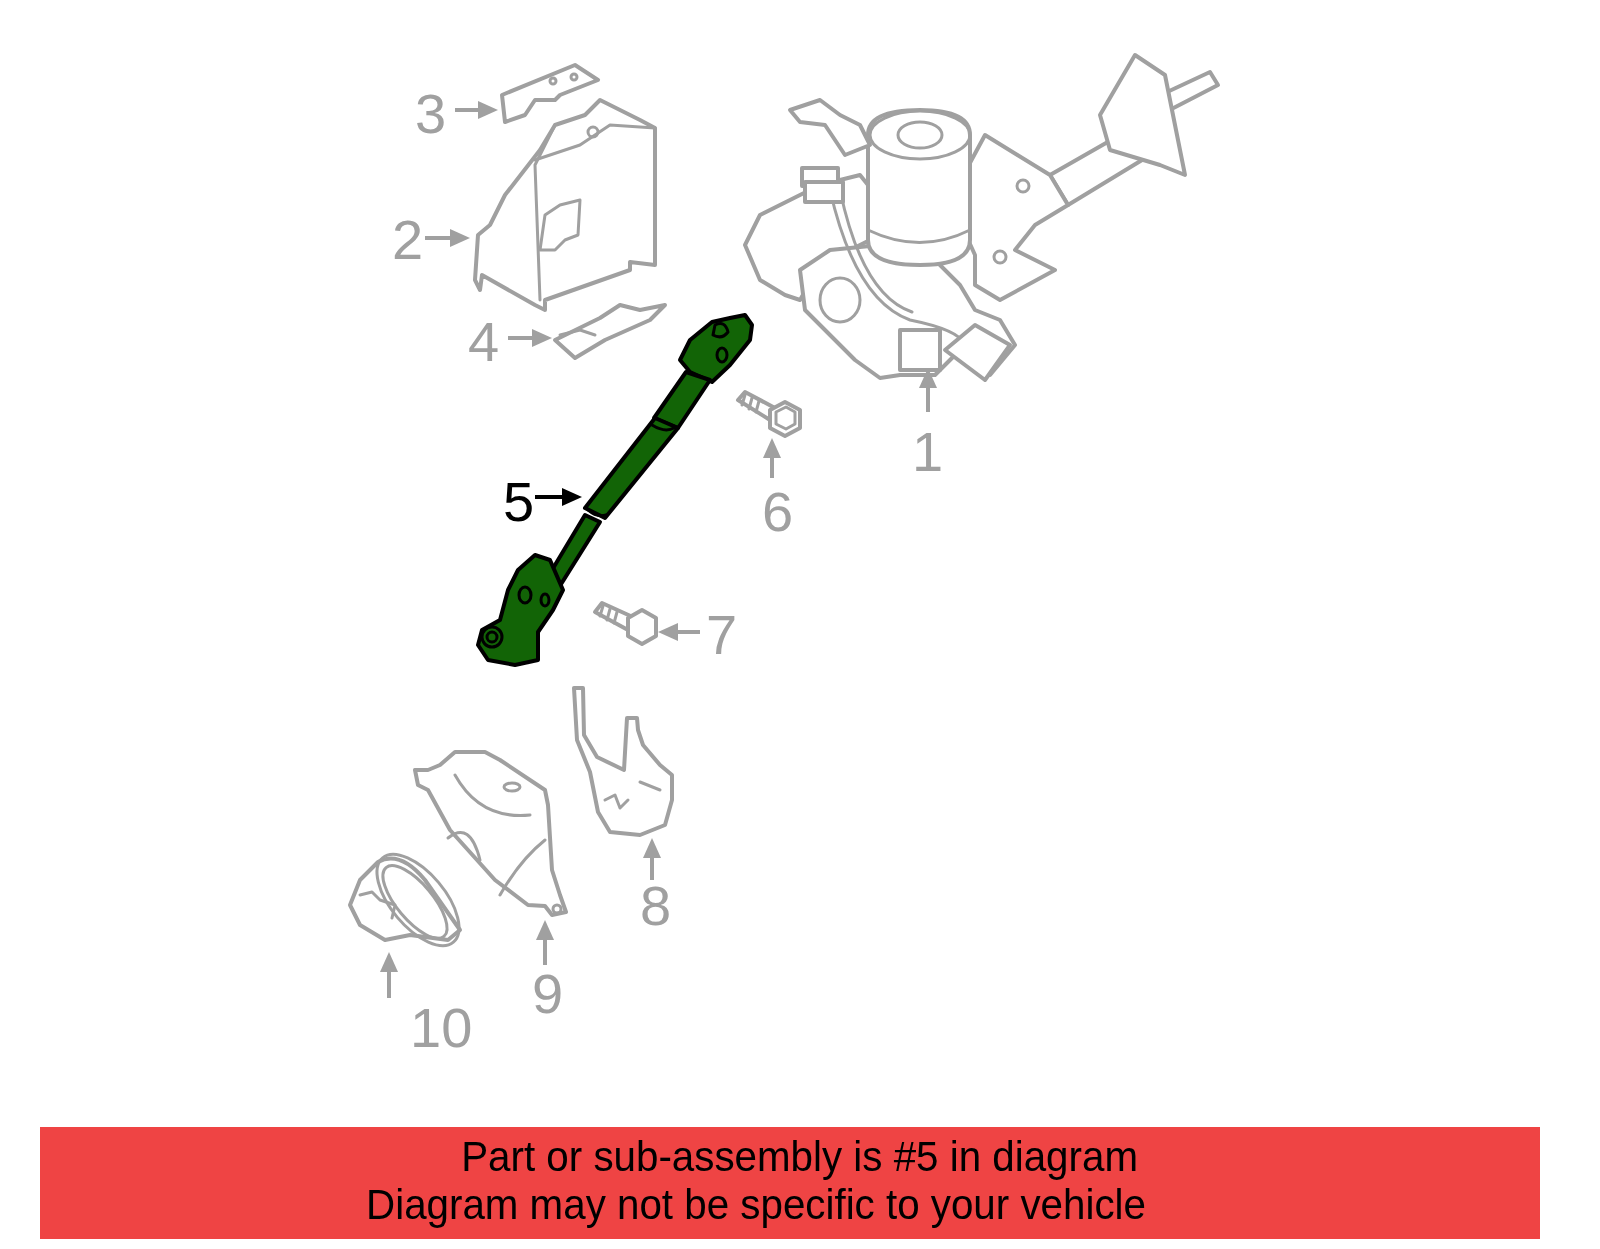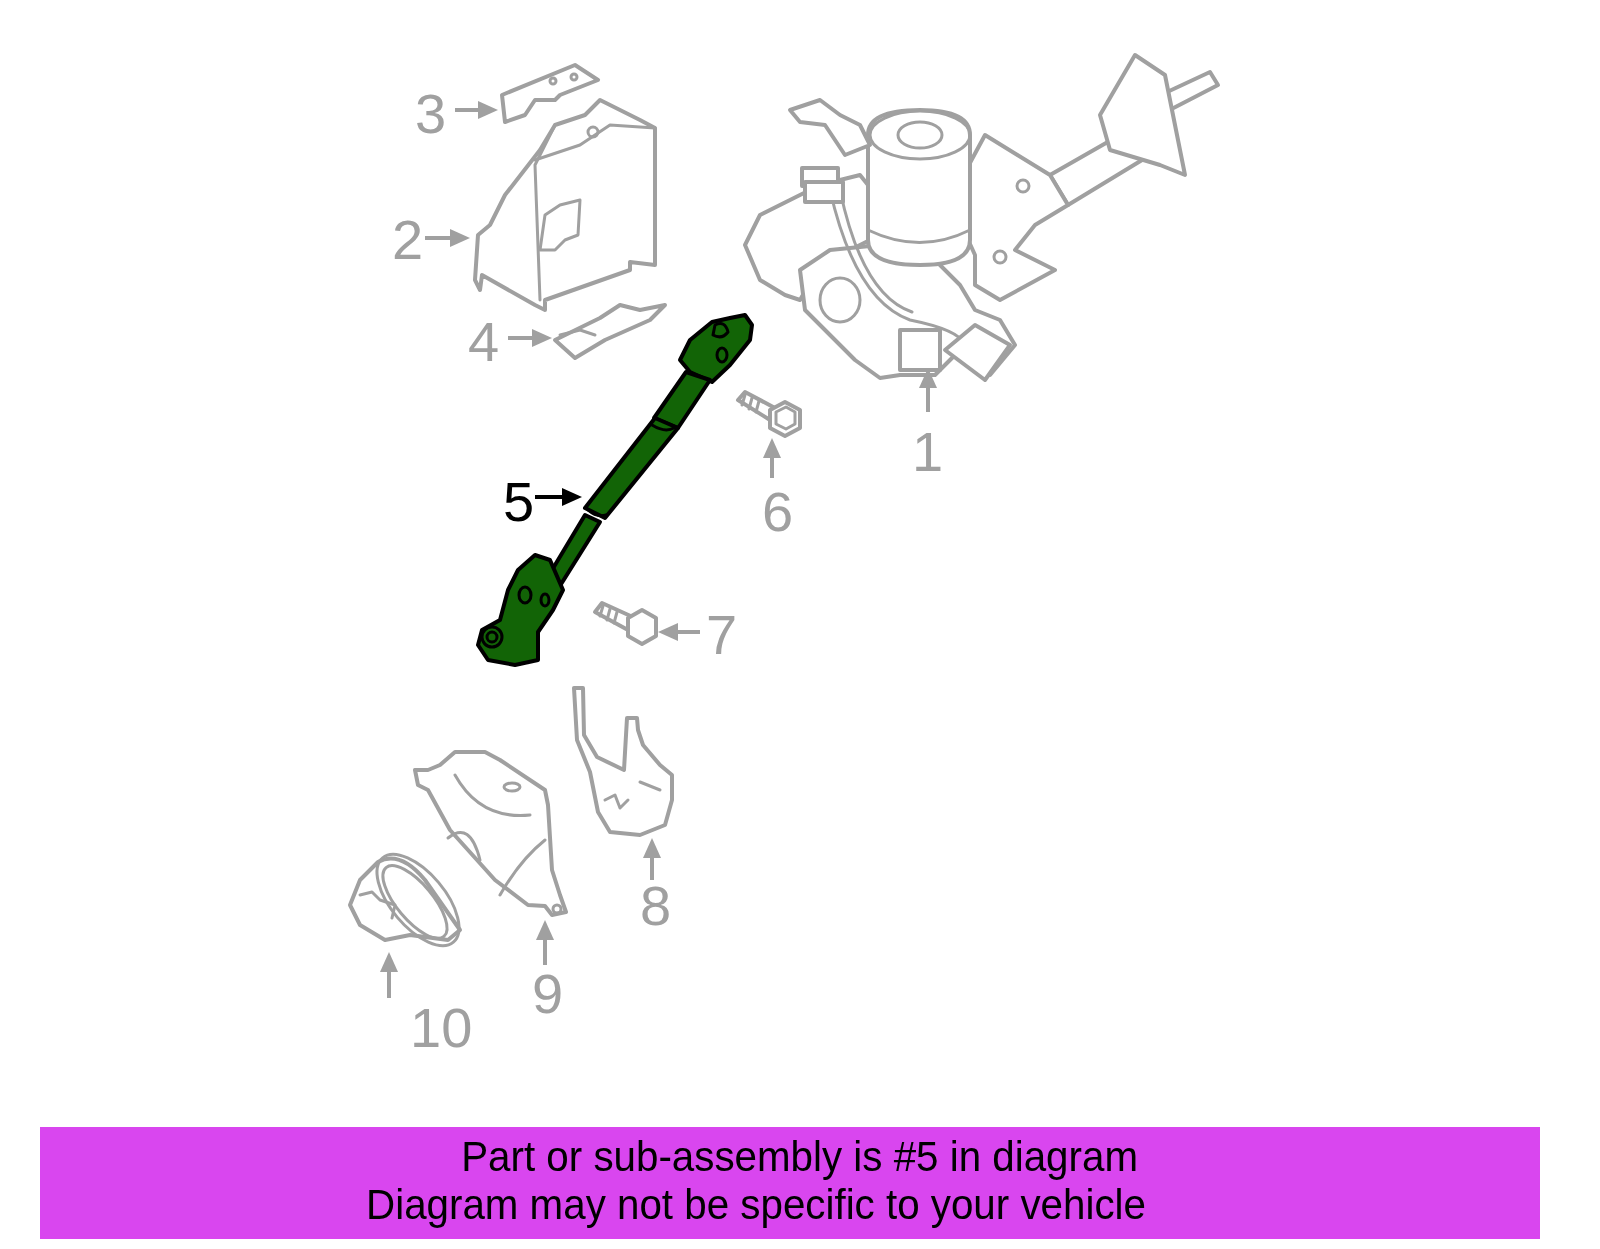--- a/index.html
+++ b/index.html
@@ -68,21 +68,21 @@
     }
     .callout-num.hl {
       color: #000000;
     }
     #footer-banner {
       position: absolute;
       left: 40px;
       top: 1127px;
       width: 1500px;
       height: 112px;
-      background: #d946ef;
+      background: #ef4444;
       color: #000000;
       text-align: center;
     }
     #footer-banner .line {
       font-family: "Liberation Sans", sans-serif;
       font-size: 42px;
       line-height: 48px;
       transform: scaleX(0.96);
       transform-origin: center;
     }

